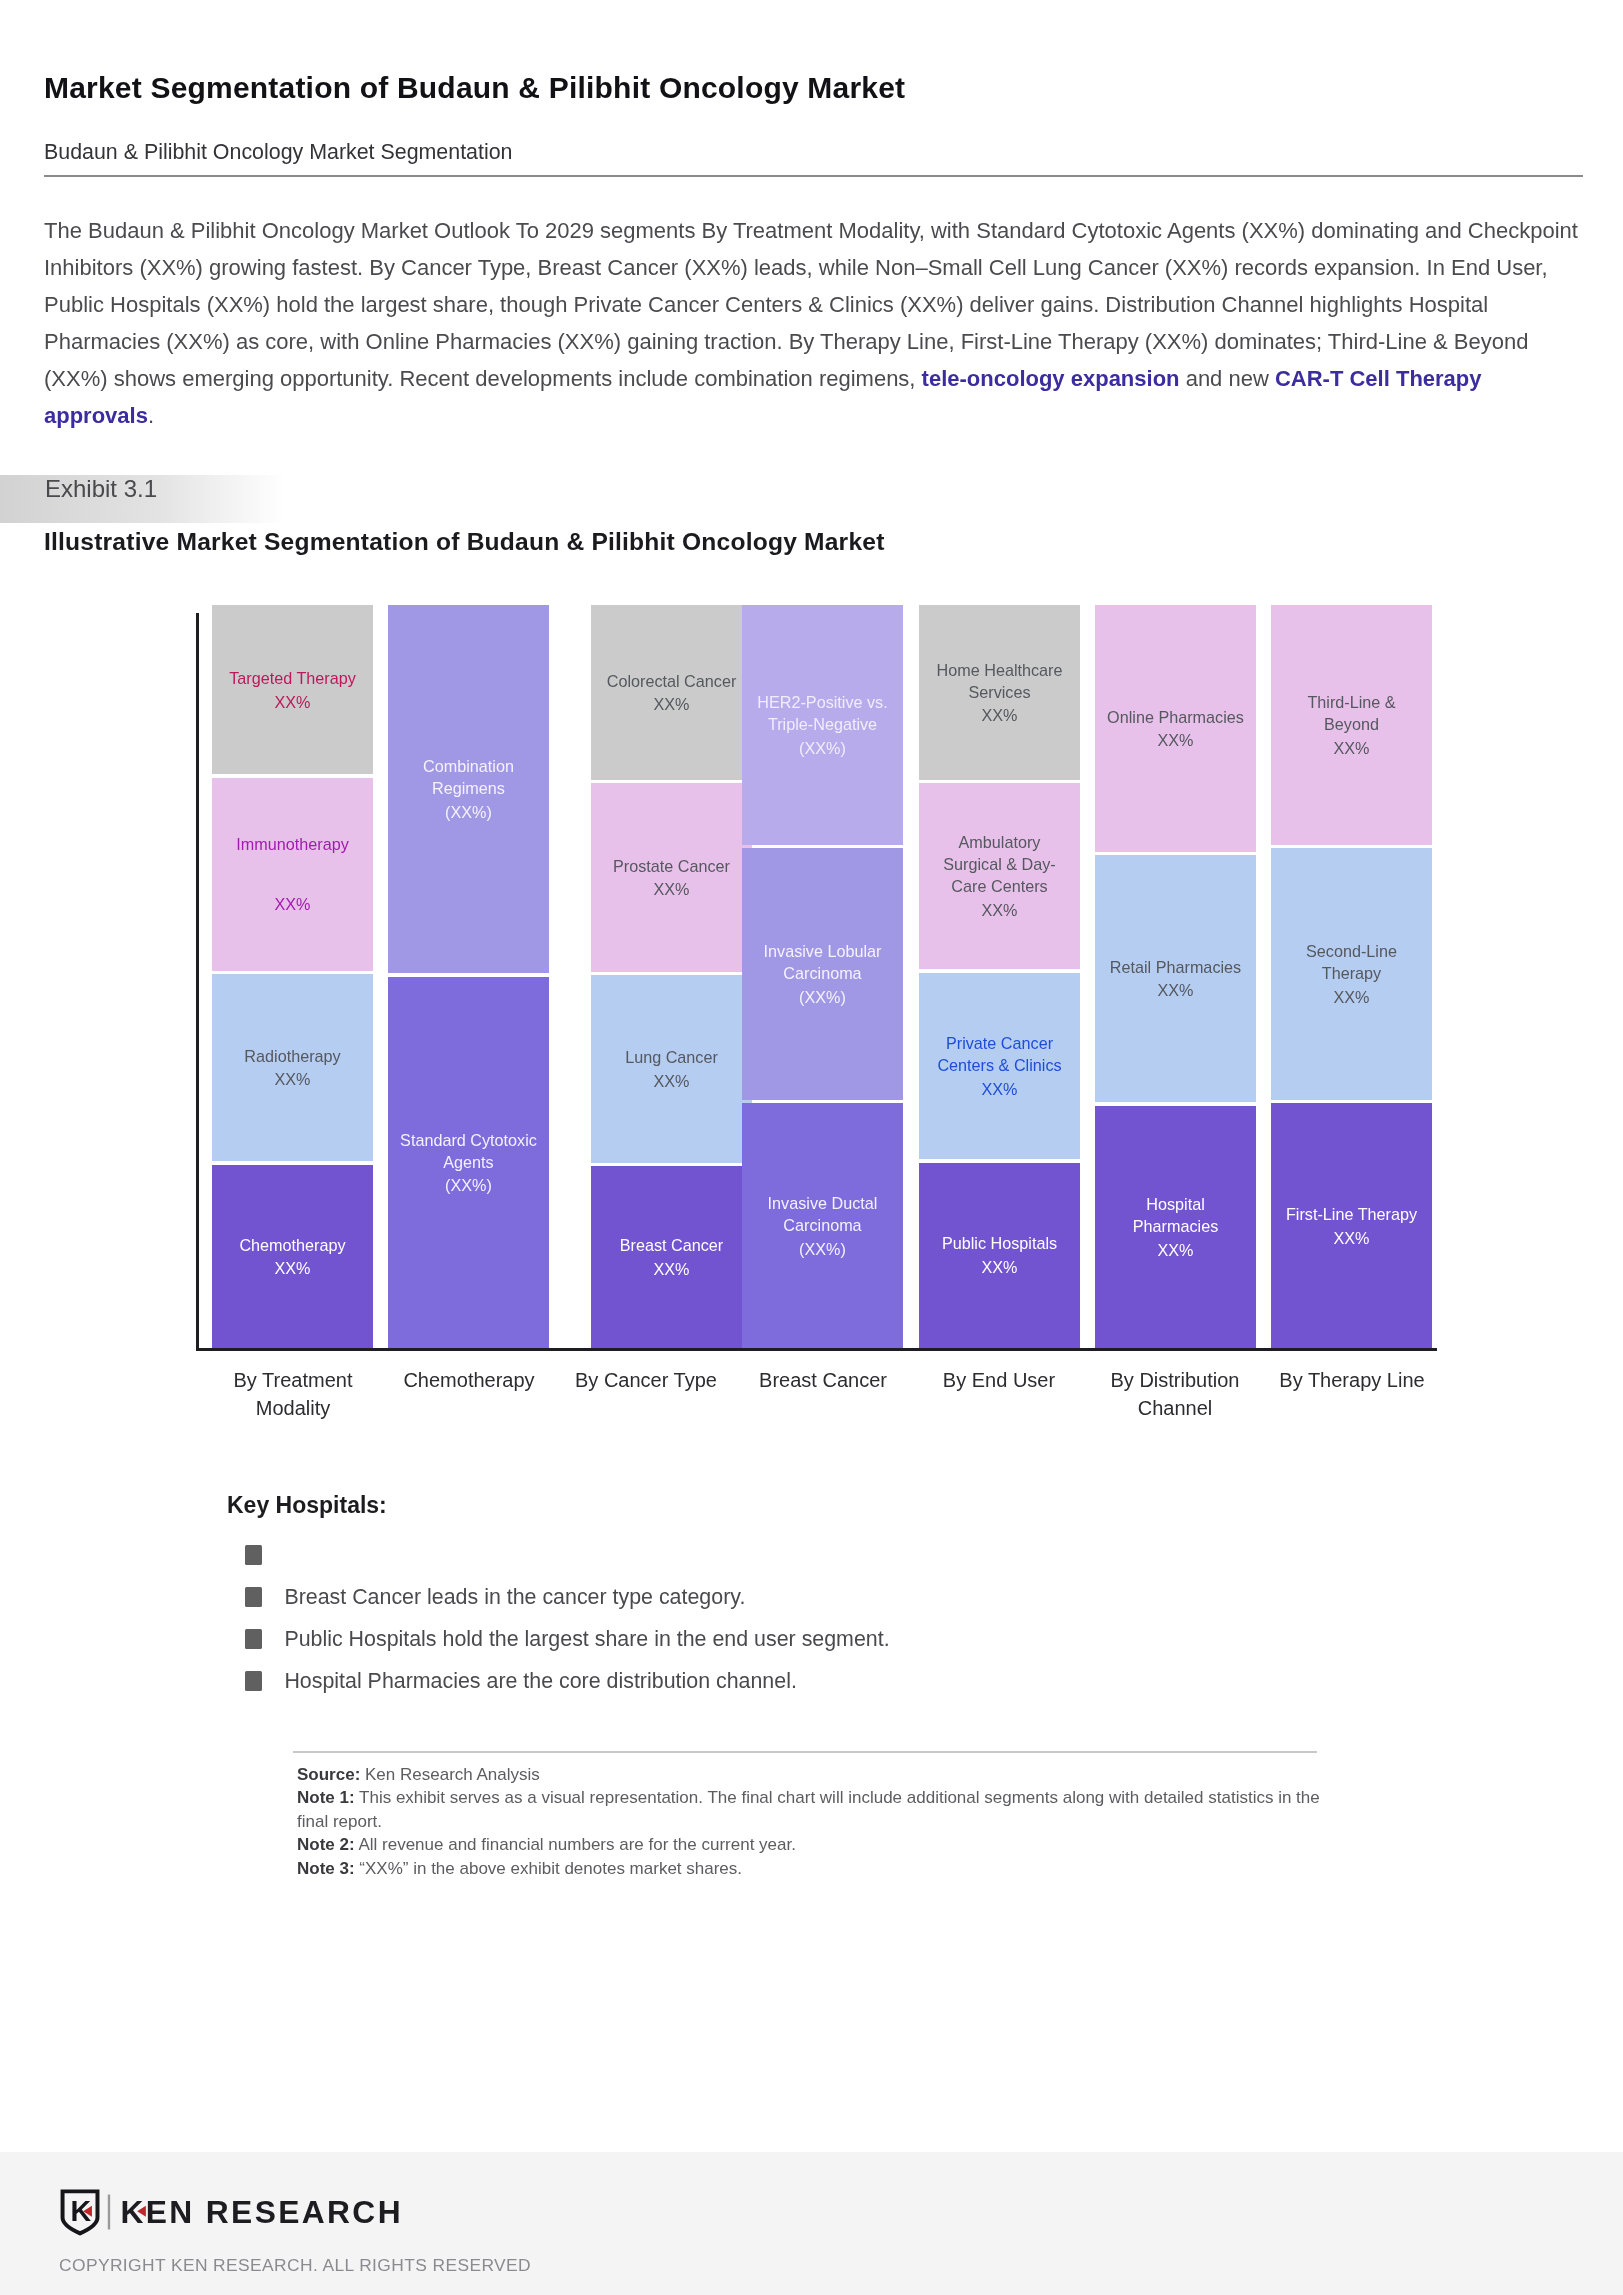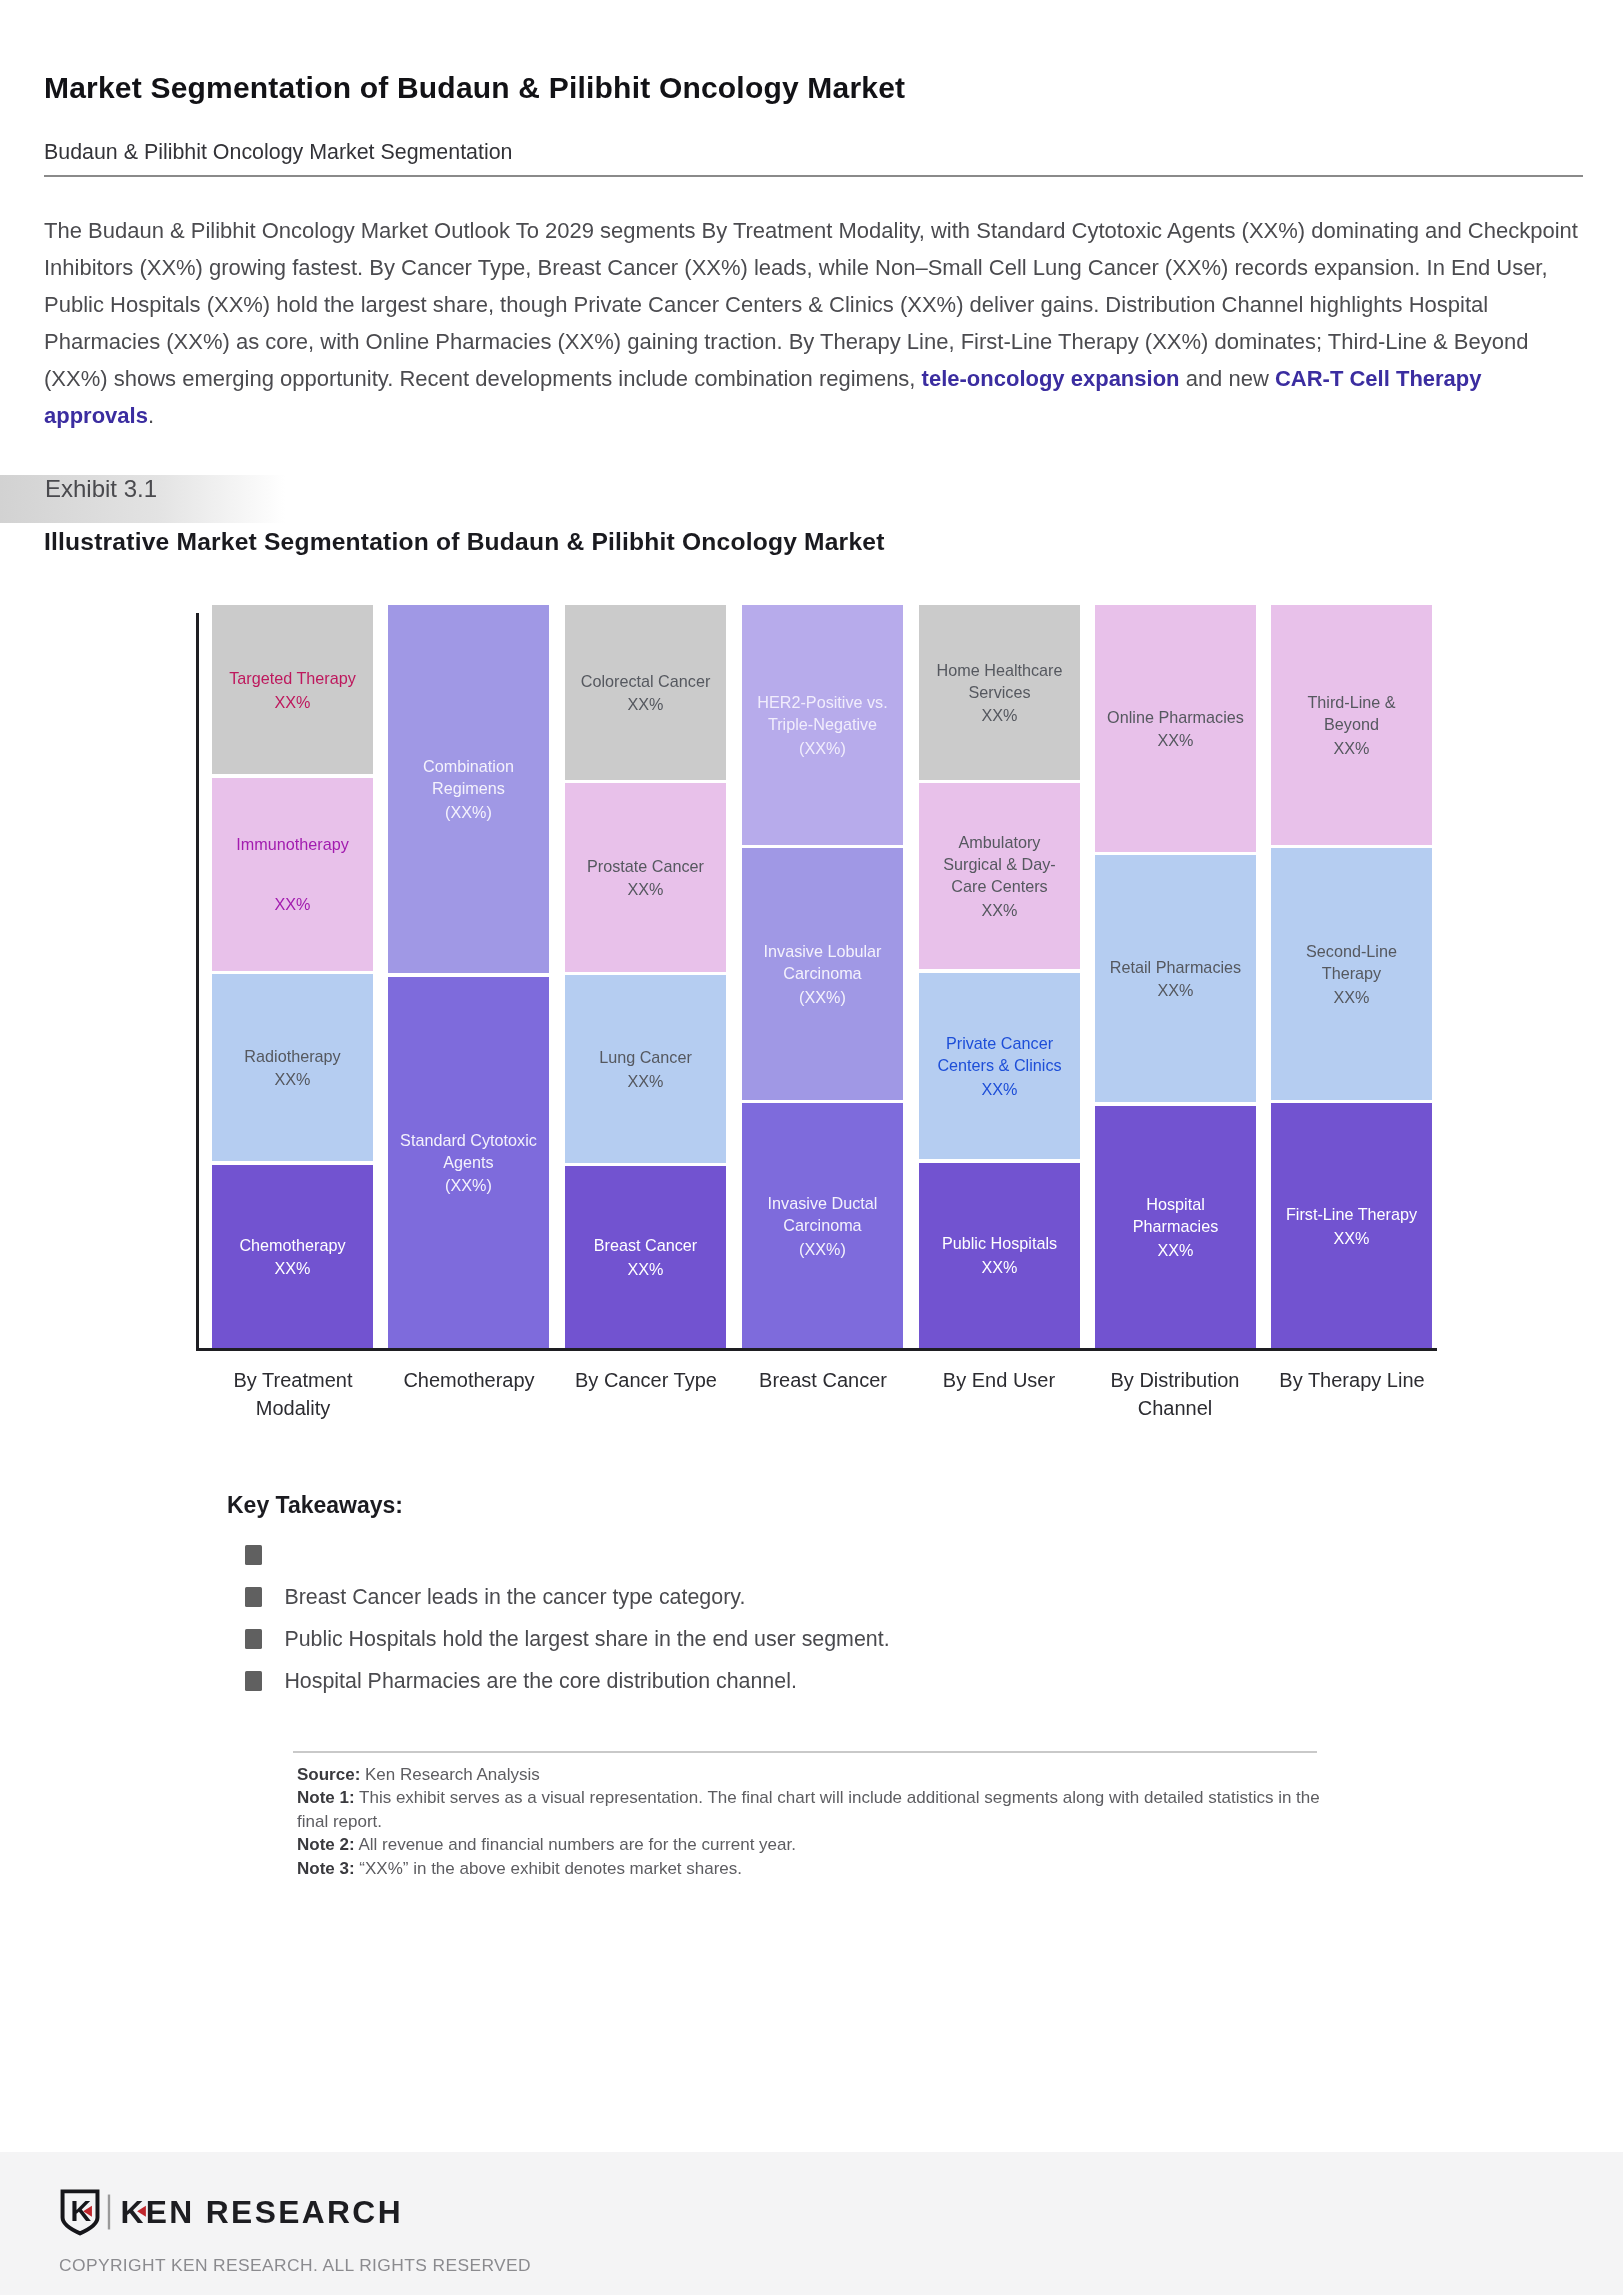--- a/index.html
+++ b/index.html
@@ -110,21 +110,21 @@
       <div class="col" style="left: 388px;">
         <div class="seg" style="flex-grow: 49.8; flex-basis: 0px; background: rgb(160, 152, 229); color: rgb(244, 242, 252);">
           <div class="lbl">Combination Regimens</div>
           <div class="shr">(XX%)</div>
         </div>
         <div class="seg" style="flex-grow: 50.2; flex-basis: 0px; background: rgb(126, 107, 220); color: rgb(244, 242, 252);">
           <div class="lbl">Standard Cytotoxic Agents</div>
           <div class="shr">(XX%)</div>
         </div>
       </div>
-      <div class="col" style="left: 565px;">
+      <div class="col" style="left: 591px;">
         <div class="seg" style="flex-grow: 23.8; flex-basis: 0px; background: rgb(203, 203, 203); color: rgb(85, 88, 95);">
           <div class="lbl">Colorectal Cancer</div>
           <div class="shr">XX%</div>
         </div>
         <div class="seg" style="flex-grow: 25.8; flex-basis: 0px; background: rgb(232, 193, 234); color: rgb(85, 88, 95);">
           <div class="lbl">Prostate Cancer</div>
           <div class="shr">XX%</div>
         </div>
         <div class="seg" style="flex-grow: 25.6; flex-basis: 0px; background: rgb(181, 205, 241); color: rgb(85, 88, 95);">
           <div class="lbl">Lung Cancer</div>
@@ -199,21 +199,21 @@
   <div class="axis-labels" id="axis-labels">
       <div class="axis-label" style="left: 206px;">By Treatment Modality</div>
       <div class="axis-label" style="left: 382px;">Chemotherapy</div>
       <div class="axis-label" style="left: 559px;">By Cancer Type</div>
       <div class="axis-label" style="left: 736px;">Breast Cancer</div>
       <div class="axis-label" style="left: 912px;">By End User</div>
       <div class="axis-label" style="left: 1088px;">By Distribution Channel</div>
       <div class="axis-label" style="left: 1265px;">By Therapy Line</div>
     </div>
 
-  <div class="takeaways-heading">Key Takeaways:</div>
+  <div class="takeaways-heading">Key Hospitals:</div>
   <ul class="takeaways" id="takeaways">
       <li>
         <span class="sq"></span>
       </li>
       <li>
         <span class="sq"></span>
         <span class="tx">Breast Cancer leads in the cancer type category.</span>
       </li>
       <li>
         <span class="sq"></span>

